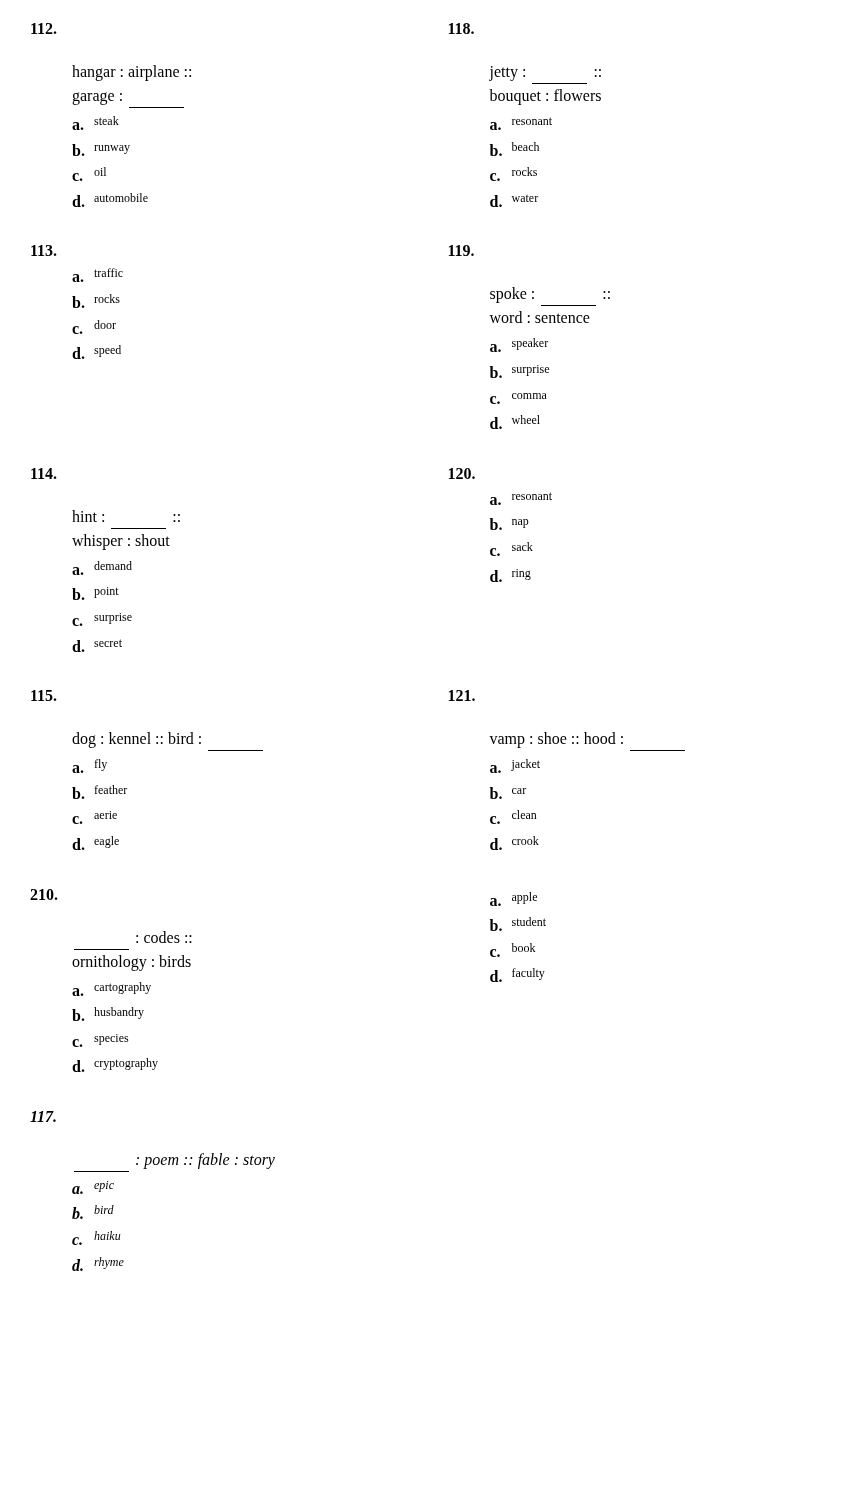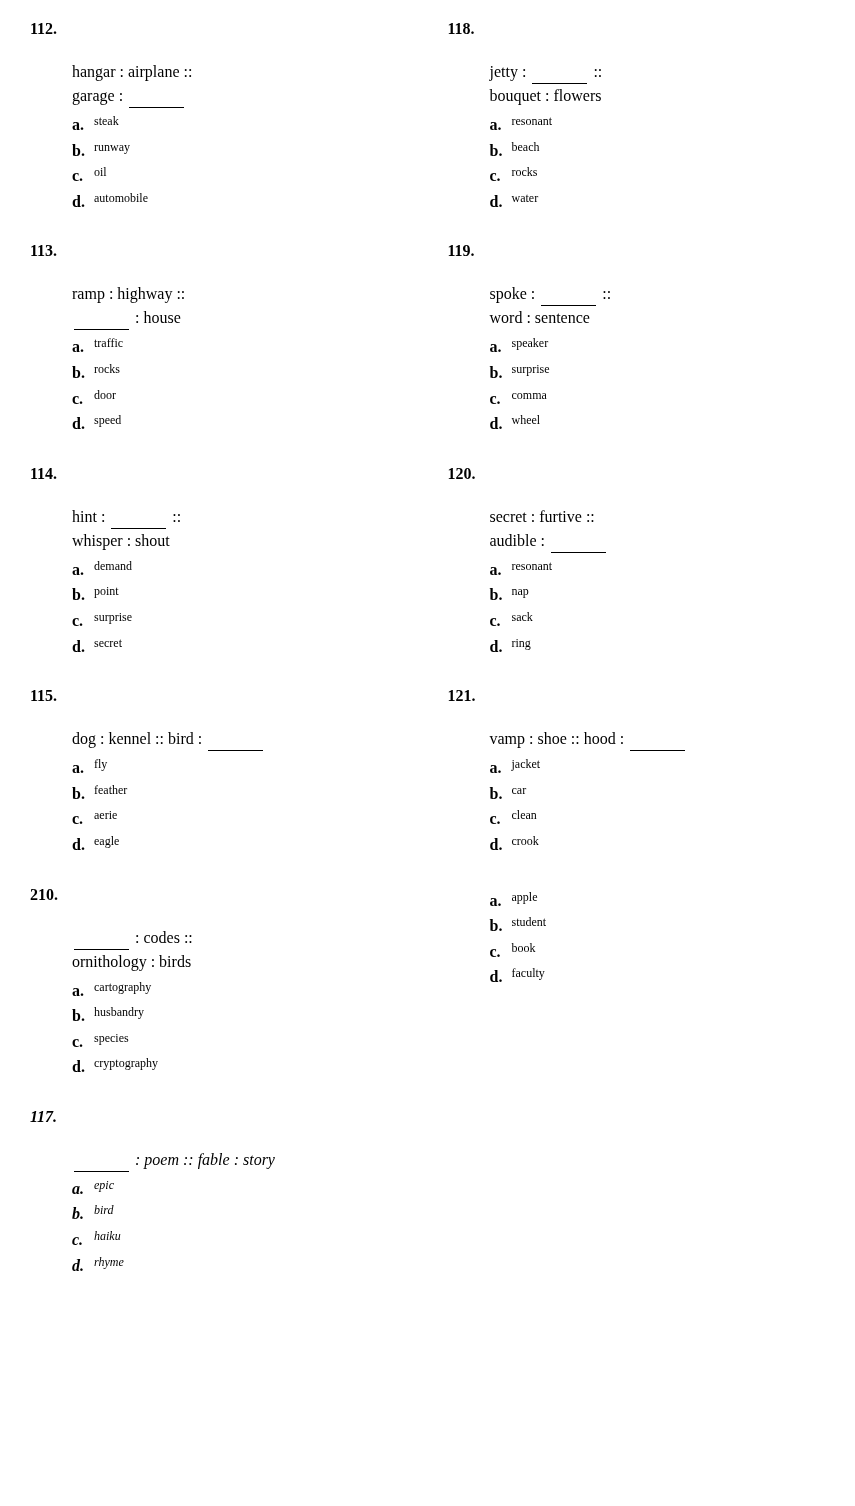--- a/index.html
+++ b/index.html
@@ -128,24 +128,20 @@
       <div class="option-item">
         <span class="option-letter"><b>d.</b></span>
         <span class="option-text">water</span>
       </div>
     </div>
   </div>
 
   <div class="question-block">
     <div class="question-header">
       <span class="question-number">113.</span>
-      <span class="question-text">
-        ramp : highway ::<br>
-        <span class="blank blank-short"></span> : house
-      </span>
     </div>
     <div class="options-list">
       <div class="option-item">
         <span class="option-letter"><b>a.</b></span>
         <span class="option-text">traffic</span>
       </div>
       <div class="option-item">
         <span class="option-letter"><b>b.</b></span>
         <span class="option-text">rocks</span>
       </div>
@@ -212,24 +208,20 @@
       <div class="option-item">
         <span class="option-letter"><b>d.</b></span>
         <span class="option-text">secret</span>
       </div>
     </div>
   </div>
 
   <div class="question-block">
     <div class="question-header">
       <span class="question-number">120.</span>
-      <span class="question-text">
-        secret : furtive ::<br>
-        audible : <span class="blank blank-short"></span>
-      </span>
     </div>
     <div class="options-list">
       <div class="option-item">
         <span class="option-letter"><b>a.</b></span>
         <span class="option-text">resonant</span>
       </div>
       <div class="option-item">
         <span class="option-letter"><b>b.</b></span>
         <span class="option-text">nap</span>
       </div>

